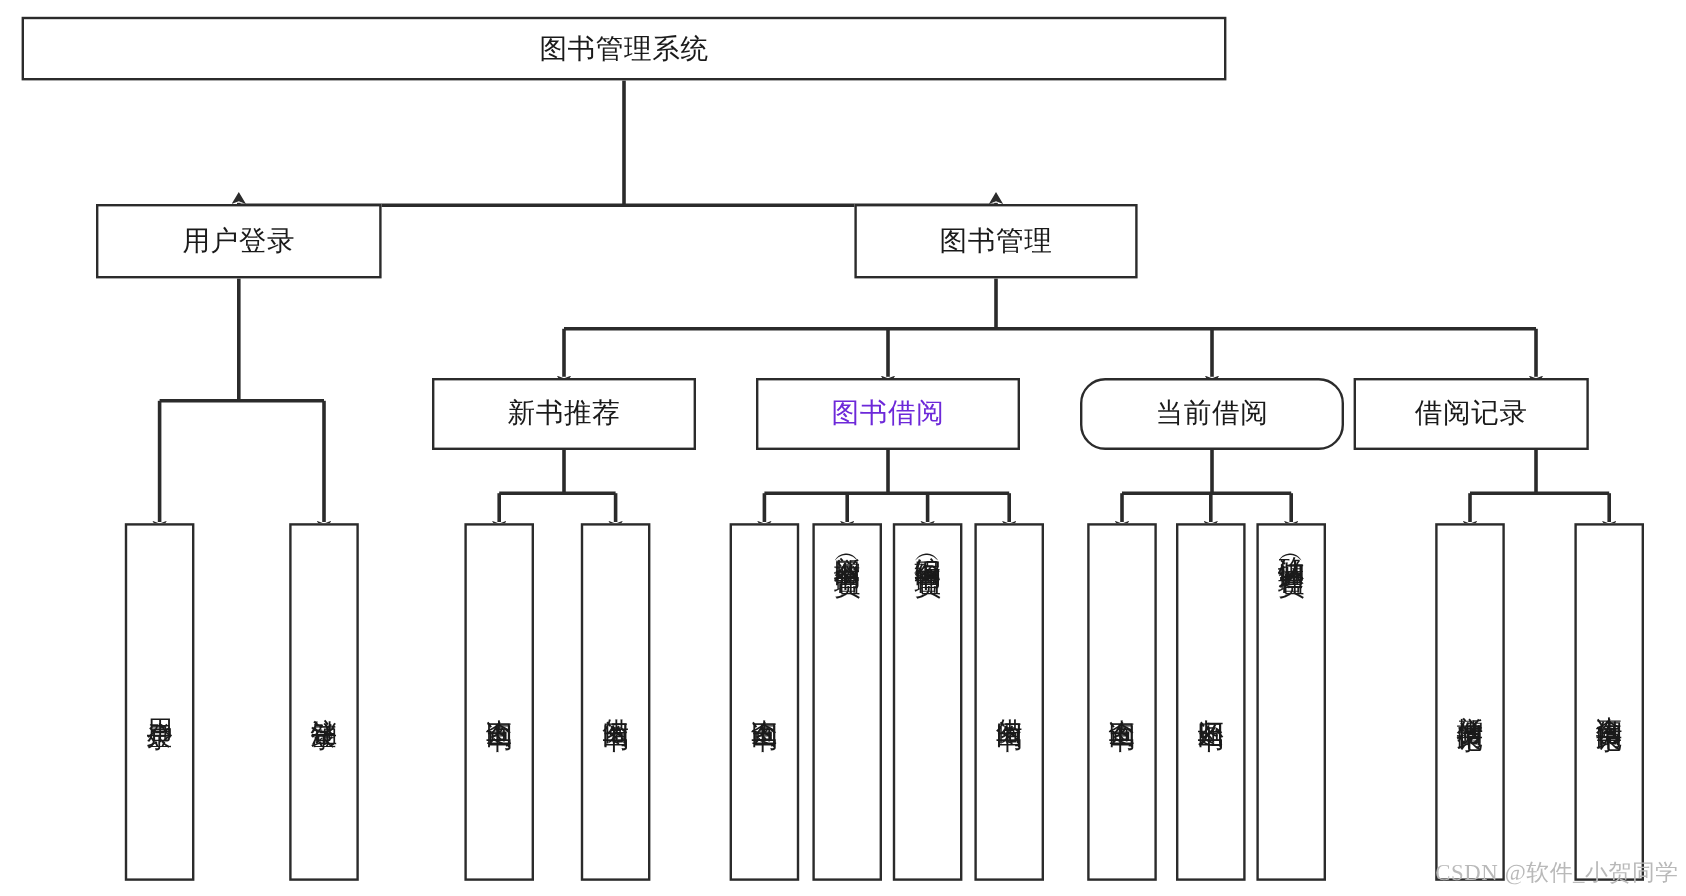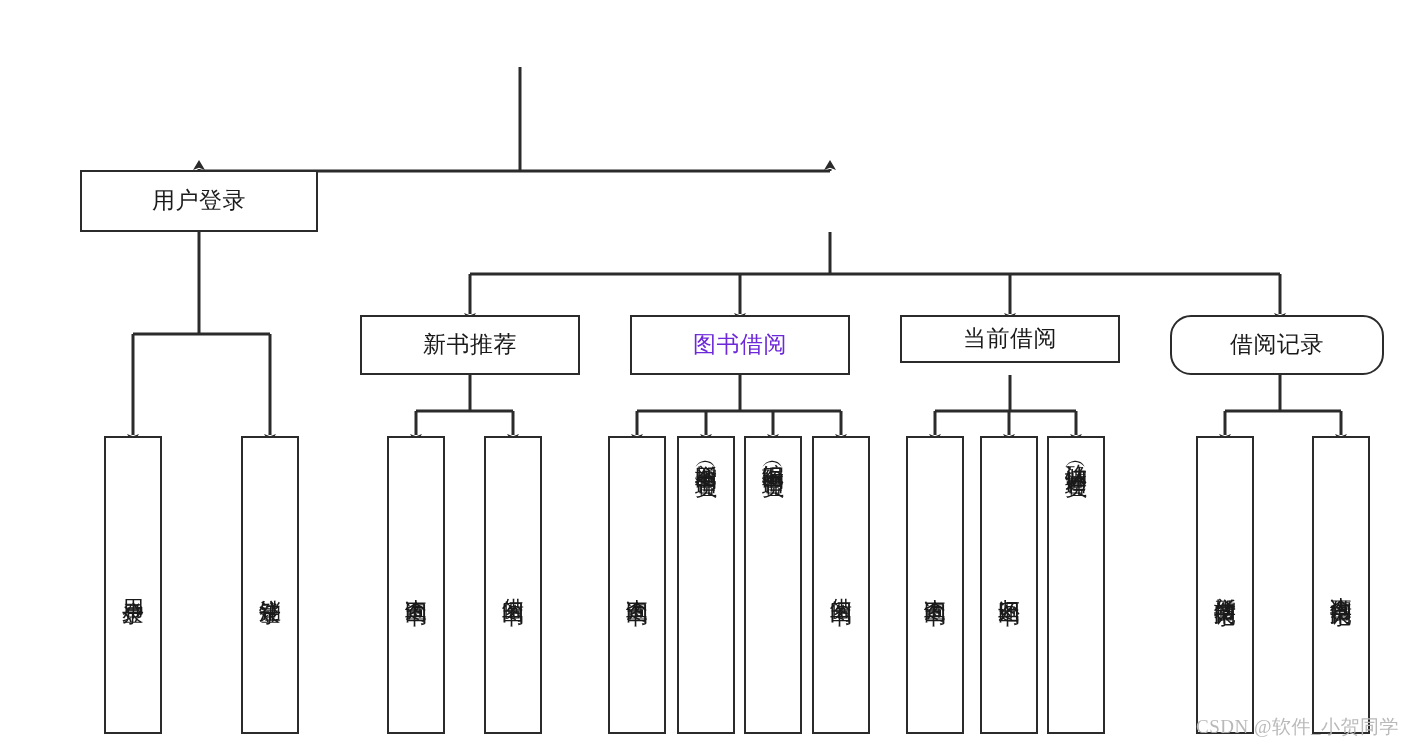--- a/index.html
+++ b/index.html
@@ -108,39 +108,45 @@
         <path d="M935,411 L935,435" marker-end="url(#arrow)"></path>
         <path d="M1009,411 L1009,435" marker-end="url(#arrow)"></path>
         <path d="M1076,411 L1076,435" marker-end="url(#arrow)"></path>
         <path d="M1280,375 L1280,411"></path>
         <path d="M1225,411 L1341,411"></path>
         <path d="M1225,411 L1225,435" marker-end="url(#arrow)"></path>
         <path d="M1341,411 L1341,435" marker-end="url(#arrow)"></path>
       </g>
   </svg>
 
+  <div class="node node-h" style="left: 18px; top: 14px; width: 1004px; height: 53px; border-color: rgb(43, 43, 43); background: rgb(255, 255, 255); color: rgb(26, 26, 26);">
+      <span>图书管理系统</span>
+    </div>
 
   <div class="node node-h" style="left: 80px; top: 170px; width: 238px; height: 62px; border-color: rgb(43, 43, 43); background: rgb(255, 255, 255); color: rgb(26, 26, 26);">
       <span>用户登录</span>
     </div>
 
+  <div class="node node-h" style="left: 712px; top: 170px; width: 236px; height: 62px; border-color: rgb(43, 43, 43); background: rgb(255, 255, 255); color: rgb(26, 26, 26);">
+      <span>图书管理</span>
+    </div>
 
   <div class="node node-h" style="left: 360px; top: 315px; width: 220px; height: 60px; border-color: rgb(43, 43, 43); background: rgb(255, 255, 255); color: rgb(26, 26, 26);">
       <span>新书推荐</span>
     </div>
 
   <div class="node node-h" style="left: 630px; top: 315px; width: 220px; height: 60px; border-color: rgb(43, 43, 43); background: rgb(255, 255, 255); color: #6d28d9;">
       <span>图书借阅</span>
     </div>
 
-  <div class="node node-h" style="left: 900px; top: 315px; width: 220px; height: 48px; border-color: rgb(43, 43, 43); background: rgb(255, 255, 255); color: rgb(26, 26, 26);">
+  <div class="node node-h" style="left: 900px; top: 315px; width: 220px; height: 60px; border-color: rgb(43, 43, 43); background: rgb(255, 255, 255); color: rgb(26, 26, 26); border-radius: 21px;">
       <span>当前借阅</span>
     </div>
 
-  <div class="node node-h" style="left: 1170px; top: 315px; width: 214px; height: 60px; border-color: rgb(43, 43, 43); background: rgb(255, 255, 255); color: rgb(26, 26, 26); border-radius: 21px;">
+  <div class="node node-h" style="left: 1128px; top: 315px; width: 196px; height: 60px; border-color: rgb(43, 43, 43); background: rgb(255, 255, 255); color: rgb(26, 26, 26);">
       <span>借阅记录</span>
     </div>
 
   <div class="node node-v" style="left: 104px; top: 436px; width: 58px; height: 298px; border-color: rgb(43, 43, 43); background: rgb(255, 255, 255); color: rgb(26, 26, 26);">
       <span>用户登录</span>
     </div>
 
   <div class="node node-v" style="left: 241px; top: 436px; width: 58px; height: 298px; border-color: rgb(43, 43, 43); background: rgb(255, 255, 255); color: rgb(26, 26, 26);">
       <span>注销登录</span>
     </div>

